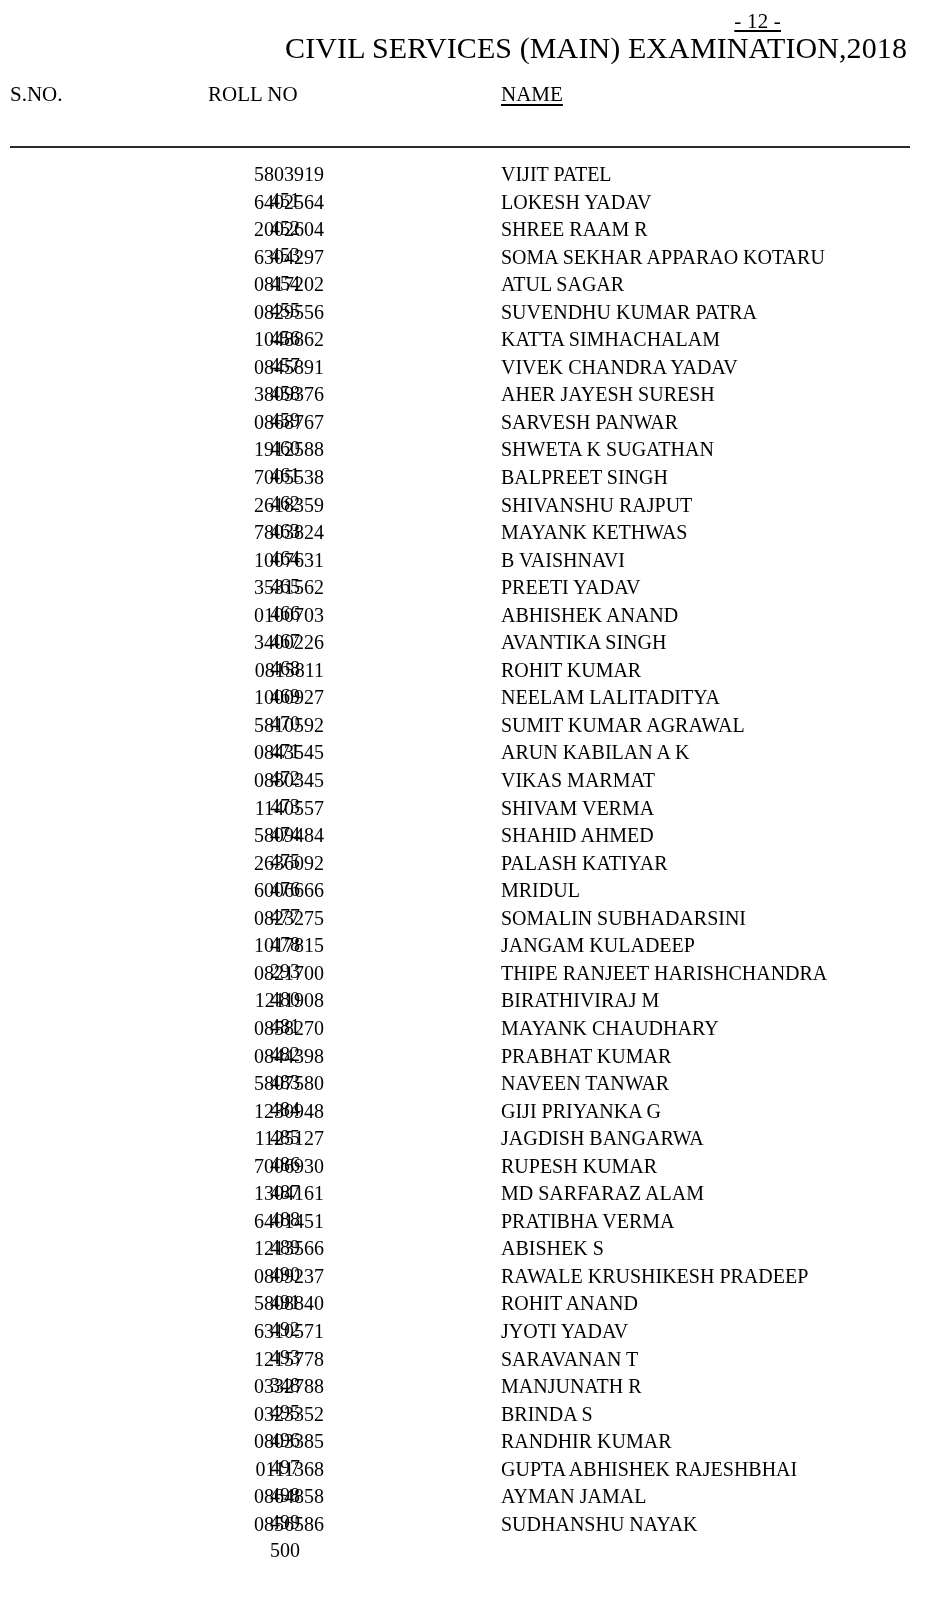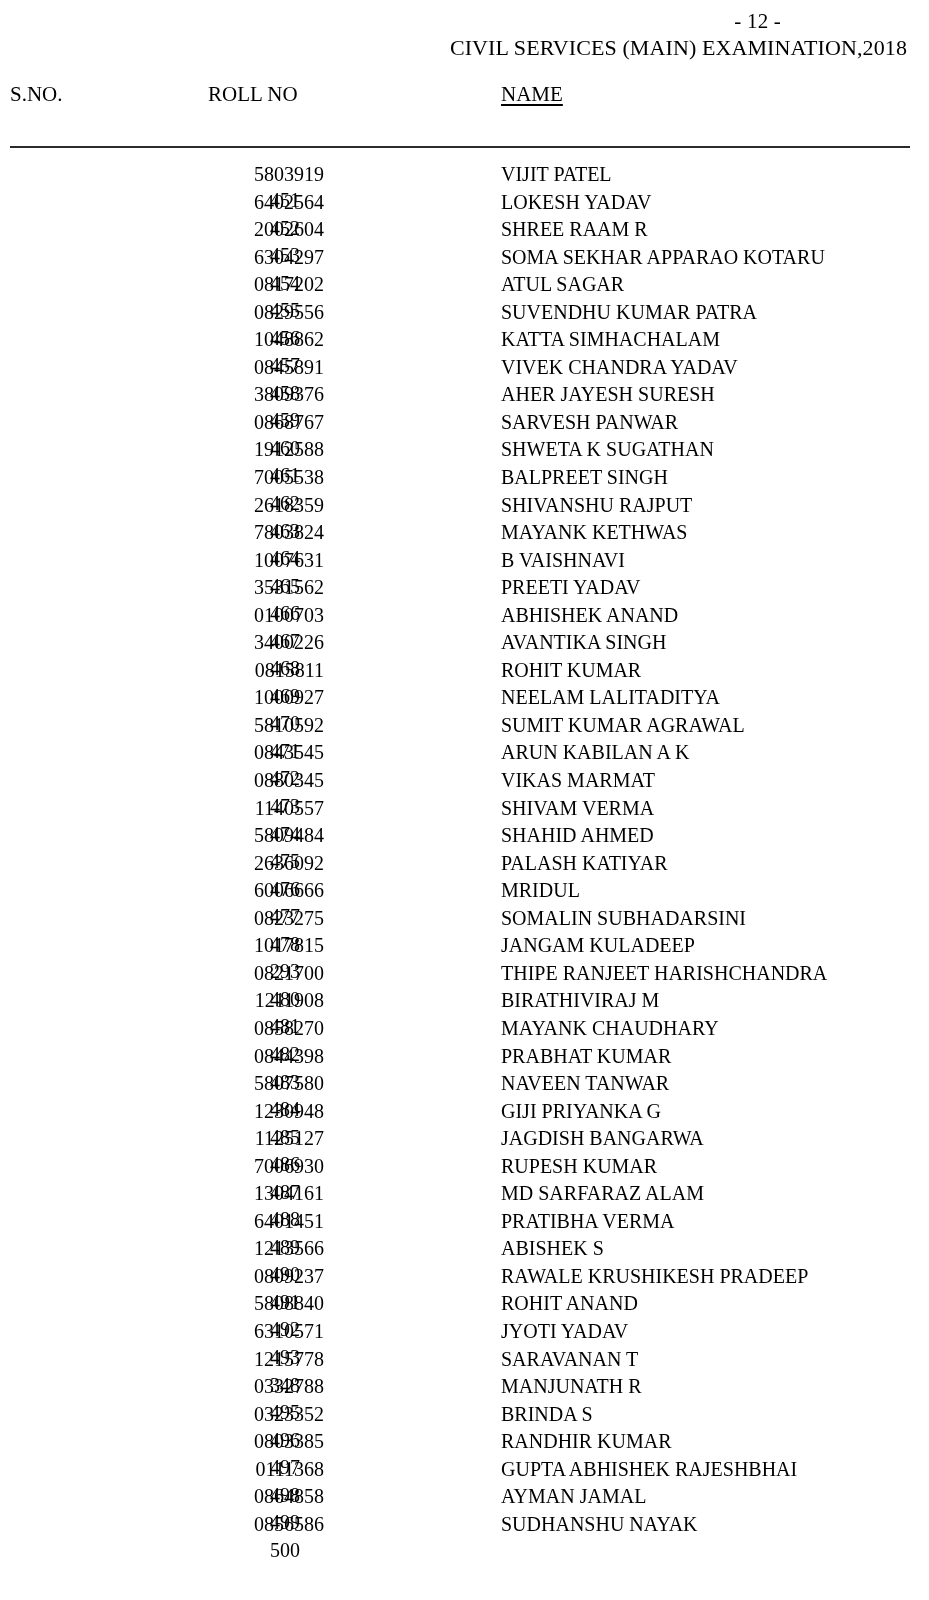--- a/index.html
+++ b/index.html
@@ -26,25 +26,26 @@
   
   .header {
     padding-top: 8px;
   }
   .page-number {
     text-align: right;
     padding-right: 148px;
     font-size: 21px;
     line-height: 26px;
     letter-spacing: 0.2px;
+    text-decoration: underline;
   }
   .exam-title {
     text-align: right;
     padding-right: 22px;
-    font-size: 22px;
+    font-size: 30px;
     line-height: 28px;
     letter-spacing: 0.1px;
     white-space: nowrap;
   }
 
   
   .col-header {
     position: relative;
     height: 52px;
     margin-top: 20px;

